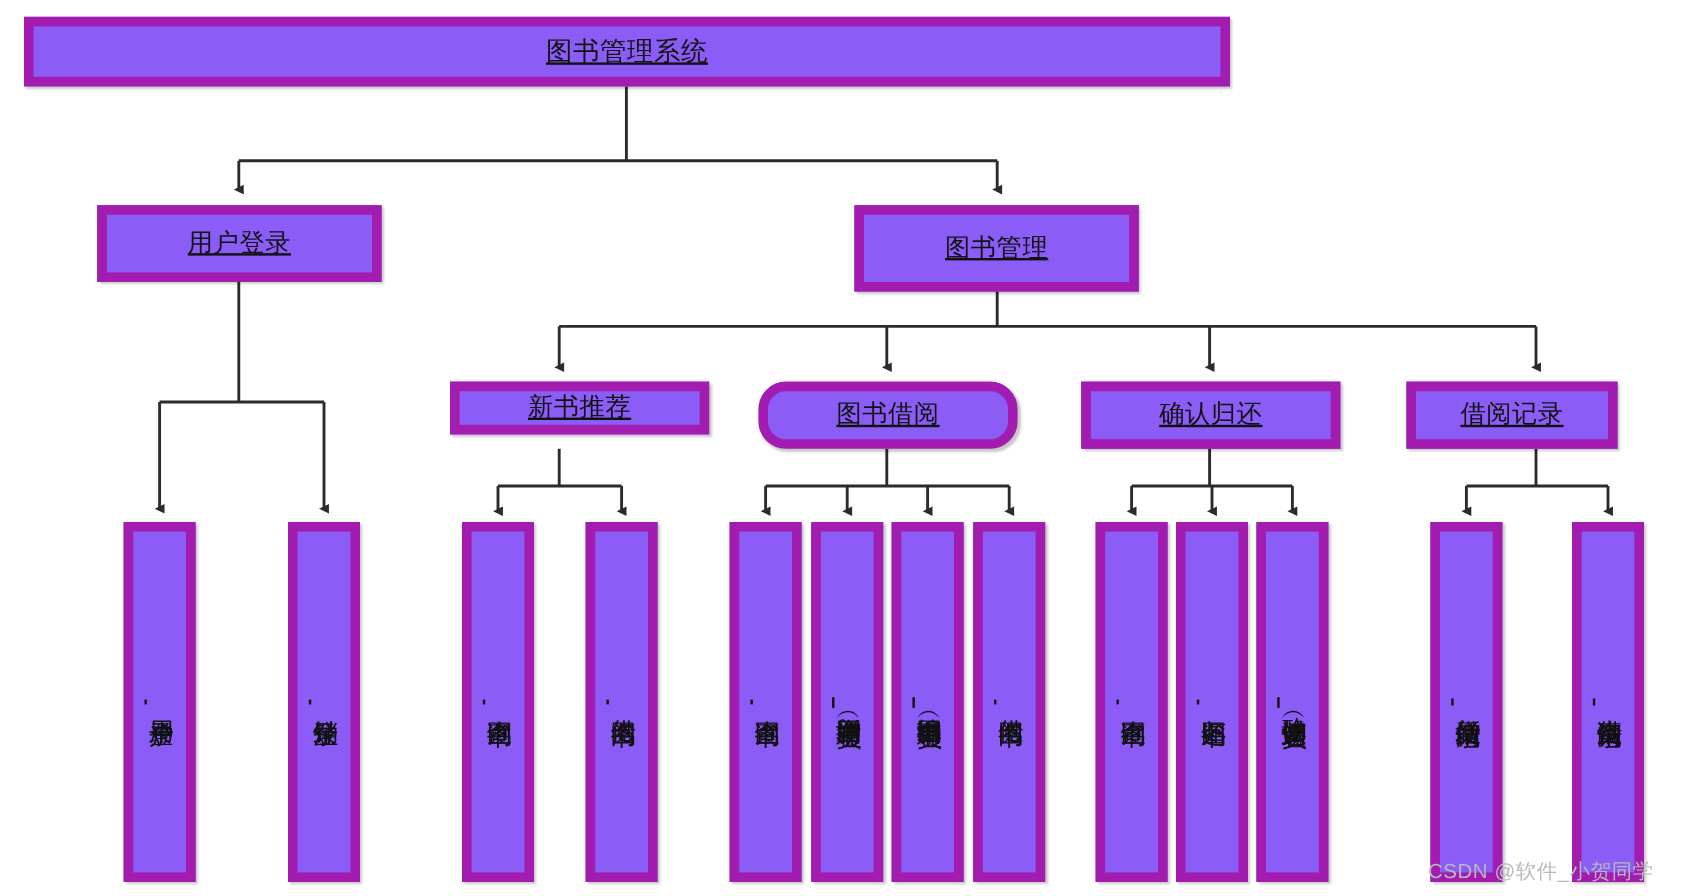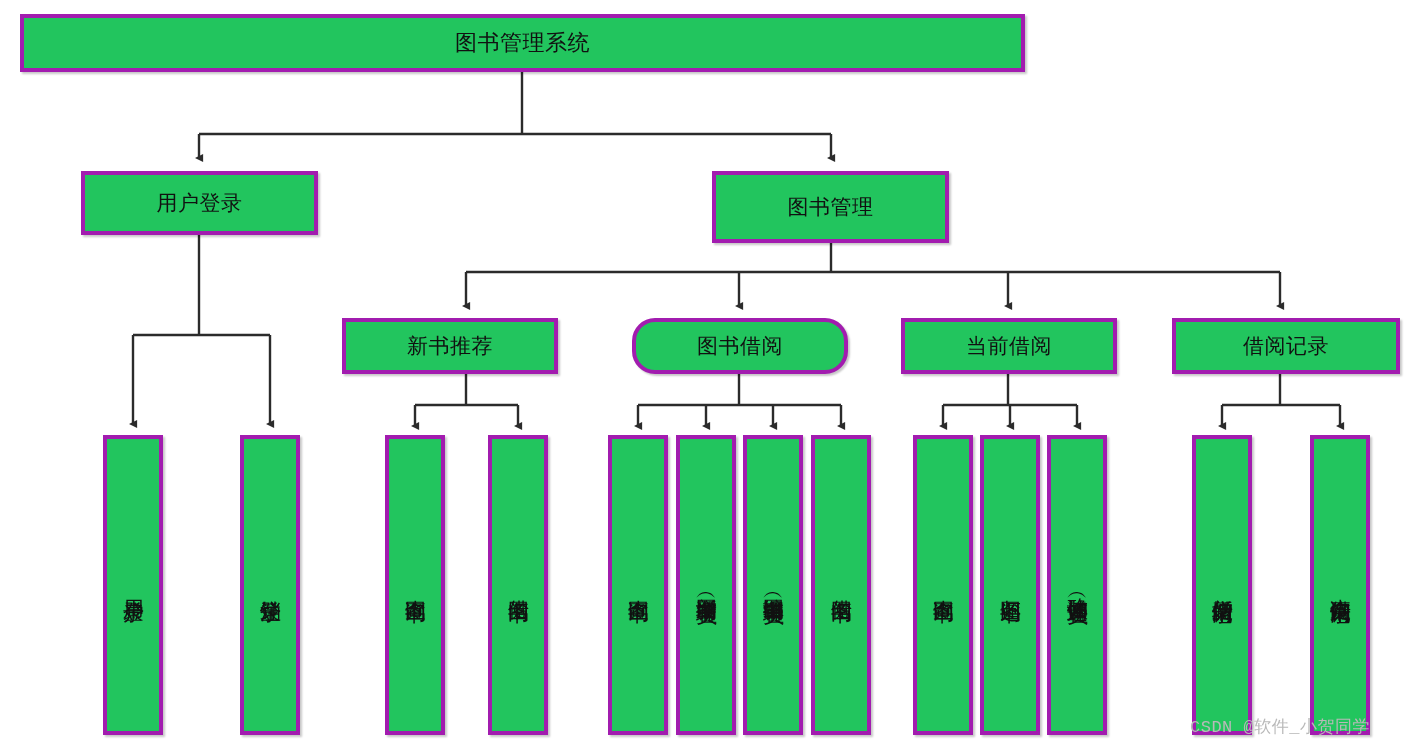--- a/index.html
+++ b/index.html
@@ -23,27 +23,28 @@
   svg.diagram-canvas {
     position: absolute;
     left: 0;
     top: 0;
     width: 1405px;
     height: 747px;
   }
   .node-box {
     position: absolute;
     box-sizing: border-box;
-    background: #22c55e;
-    border: 4px solid #a21caf;
+    background: #8b5cf6;
+    border: 8px solid #a21caf;
     box-shadow: 2px 2px 2px rgba(0,0,0,0.22);
     display: flex;
     align-items: center;
     justify-content: center;
     color: #111111;
+    text-decoration: underline;
   }
   .node-label-h {
     font-size: 21px;
     line-height: 1.1;
     letter-spacing: 0.5px;
     white-space: nowrap;
     color: #111111;
   }
   .node-box.root .node-label-h { font-size: 22px; }
   .node-box.level2 .node-label-h { font-size: 21px; }
@@ -64,21 +65,20 @@
     text-align: center;
   }
   .watermark {
     position: absolute;
     font-size: 17px;
     color: #b9b9b9;
     letter-spacing: 0.5px;
     white-space: nowrap;
     pointer-events: none;
     user-select: none;
-    font-family: Liberation Mono, monospace;
   }
 </style>
 </head>
 <body>
 
 <div id="diagram-root">
 
   <svg class="diagram-canvas" viewBox="0 0 1405 747">
     <defs>
       <marker id="arrowhead" markerWidth="9" markerHeight="9" refX="4.2" refY="4.5" orient="auto" markerUnits="userSpaceOnUse">
@@ -134,33 +134,33 @@
   </div>
 
   <div class="node-box level2" style="left:81px; top:171px; width:237px; height:64px;">
     <span class="node-label-h">用户登录</span>
   </div>
 
   <div class="node-box level2" style="left:712px; top:171px; width:237px; height:72px;">
     <span class="node-label-h">图书管理</span>
   </div>
 
-  <div class="node-box level3" style="left:342px; top:318px; width:216px; height:56px;">
+  <div class="node-box level3" style="left:375px; top:318px; width:216px; height:44px;">
     <span class="node-label-h">新书推荐</span>
   </div>
 
   <div class="node-box level3" style="left:632px; top:318px; width:216px; height:56px;border-radius:23px;">
     <span class="node-label-h">图书借阅</span>
   </div>
 
   <div class="node-box level3" style="left:901px; top:318px; width:216px; height:56px;">
-    <span class="node-label-h">当前借阅</span>
-  </div>
-
-  <div class="node-box level3" style="left:1172px; top:318px; width:228px; height:56px;">
+    <span class="node-label-h">确认归还</span>
+  </div>
+
+  <div class="node-box level3" style="left:1172px; top:318px; width:176px; height:56px;">
     <span class="node-label-h">借阅记录</span>
   </div>
 
   <div class="node-box leaf" style="left:103px; top:435px; width:60px; height:300px;">
     <span class="node-label-v">用户登录</span>
   </div>
 
   <div class="node-box leaf" style="left:240px; top:435px; width:60px; height:300px;">
     <span class="node-label-v">注销登录</span>
   </div>

